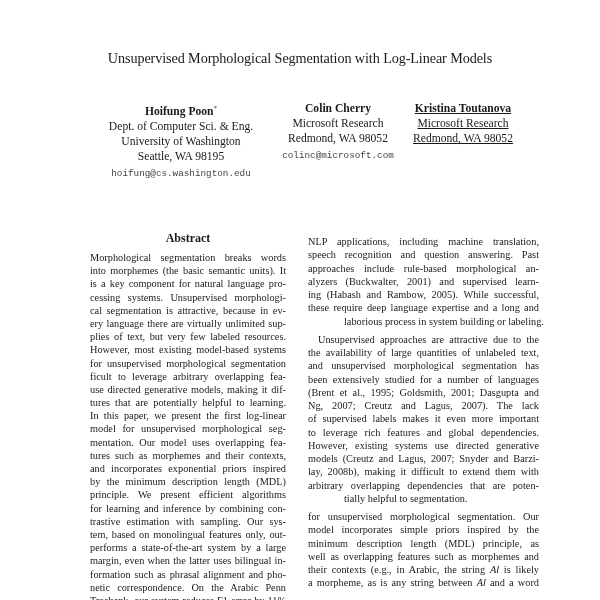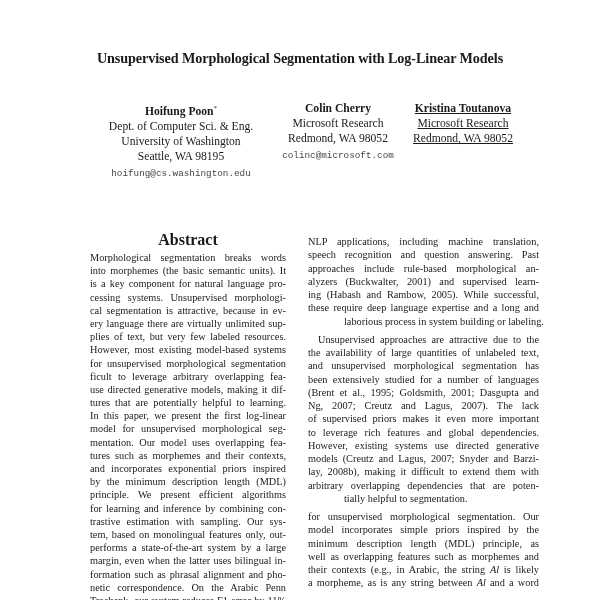--- a/index.html
+++ b/index.html
@@ -3,33 +3,33 @@
 <meta charset="utf-8">
 <style>
   html, body { margin: 0; padding: 0; }
   body {
     width: 600px; height: 600px; overflow: hidden; background: #ffffff;
     font-family: "Liberation Serif", serif; color: #1a1a1a; position: relative;
   }
   .page { position: absolute; left: 0; top: 0; width: 600px; height: 600px; }
   .title {
     position: absolute; top: 50px; left: 0; width: 600px; text-align: center;
-    font-weight: bold; font-size: 14.2px; letter-spacing: -0.1px;
+    font-weight: normal; font-size: 14.2px; letter-spacing: -0.1px;
   }
   .authors { position: absolute; top: 101px; left: 0; width: 600px; }
   .author { position: absolute; text-align: center; font-size: 11.6px; line-height: 15.2px; }
   .author .name { font-weight: bold; }
   .author .email { font-family: "Liberation Mono", monospace; font-size: 9.3px; color: #444; margin-top: 1px; }
   .a1 { left: 66px; width: 230px; }
   .a2 { left: 268px; width: 140px; }
   .a3 { left: 388px; width: 150px; text-decoration: underline; }
   .sup { font-size: 7px; vertical-align: super; font-weight: normal; }
   .abstract-head {
     position: absolute; top: 231px; left: 90px; width: 196px; text-align: center;
-    font-weight: bold; font-size: 16px;
+    font-weight: bold; font-size: 12px;
   }
   .abstract {
     position: absolute; top: 251px; left: 90px; width: 196px;
     font-size: 10.3px; line-height: 13.2px; text-align: justify;
   }
   .line { display: block; white-space: nowrap; text-align: justify; text-align-last: justify; height: 13.2px; }
   .line.last { text-align-last: left; margin-left: 36px; }
   .col2 {
     position: absolute; top: 235px; left: 308px; width: 231px;
     font-size: 10.3px; line-height: 13.25px;
@@ -105,21 +105,21 @@
       <span class="line">ing (Habash and Rambow, 2005). While successful,</span>
       <span class="line">these require deep language expertise and a long and</span>
       <span class="line last">laborious process in system building or labeling.</span>
       <div class="gap"></div>
       <span class="line indent">Unsupervised approaches are attractive due to the</span>
       <span class="line">the availability of large quantities of unlabeled text,</span>
       <span class="line">and unsupervised morphological segmentation has</span>
       <span class="line">been extensively studied for a number of languages</span>
       <span class="line">(Brent et al., 1995; Goldsmith, 2001; Dasgupta and</span>
       <span class="line">Ng, 2007; Creutz and Lagus, 2007). The lack</span>
-      <span class="line">of supervised priors makes it even more important</span>
+      <span class="line">of supervised labels makes it even more important</span>
       <span class="line">to leverage rich features and global dependencies.</span>
       <span class="line">However, existing systems use directed generative</span>
       <span class="line">models (Creutz and Lagus, 2007; Snyder and Barzi-</span>
       <span class="line">lay, 2008b), making it difficult to extend them with</span>
       <span class="line">arbitrary overlapping dependencies that are poten-</span>
       <span class="line last">tially helpful to segmentation.</span>
       <div class="gap"></div>
       <span class="line">for unsupervised morphological segmentation. Our</span>
       <span class="line">model incorporates simple priors inspired by the</span>
       <span class="line">minimum description length (MDL) principle, as</span>

